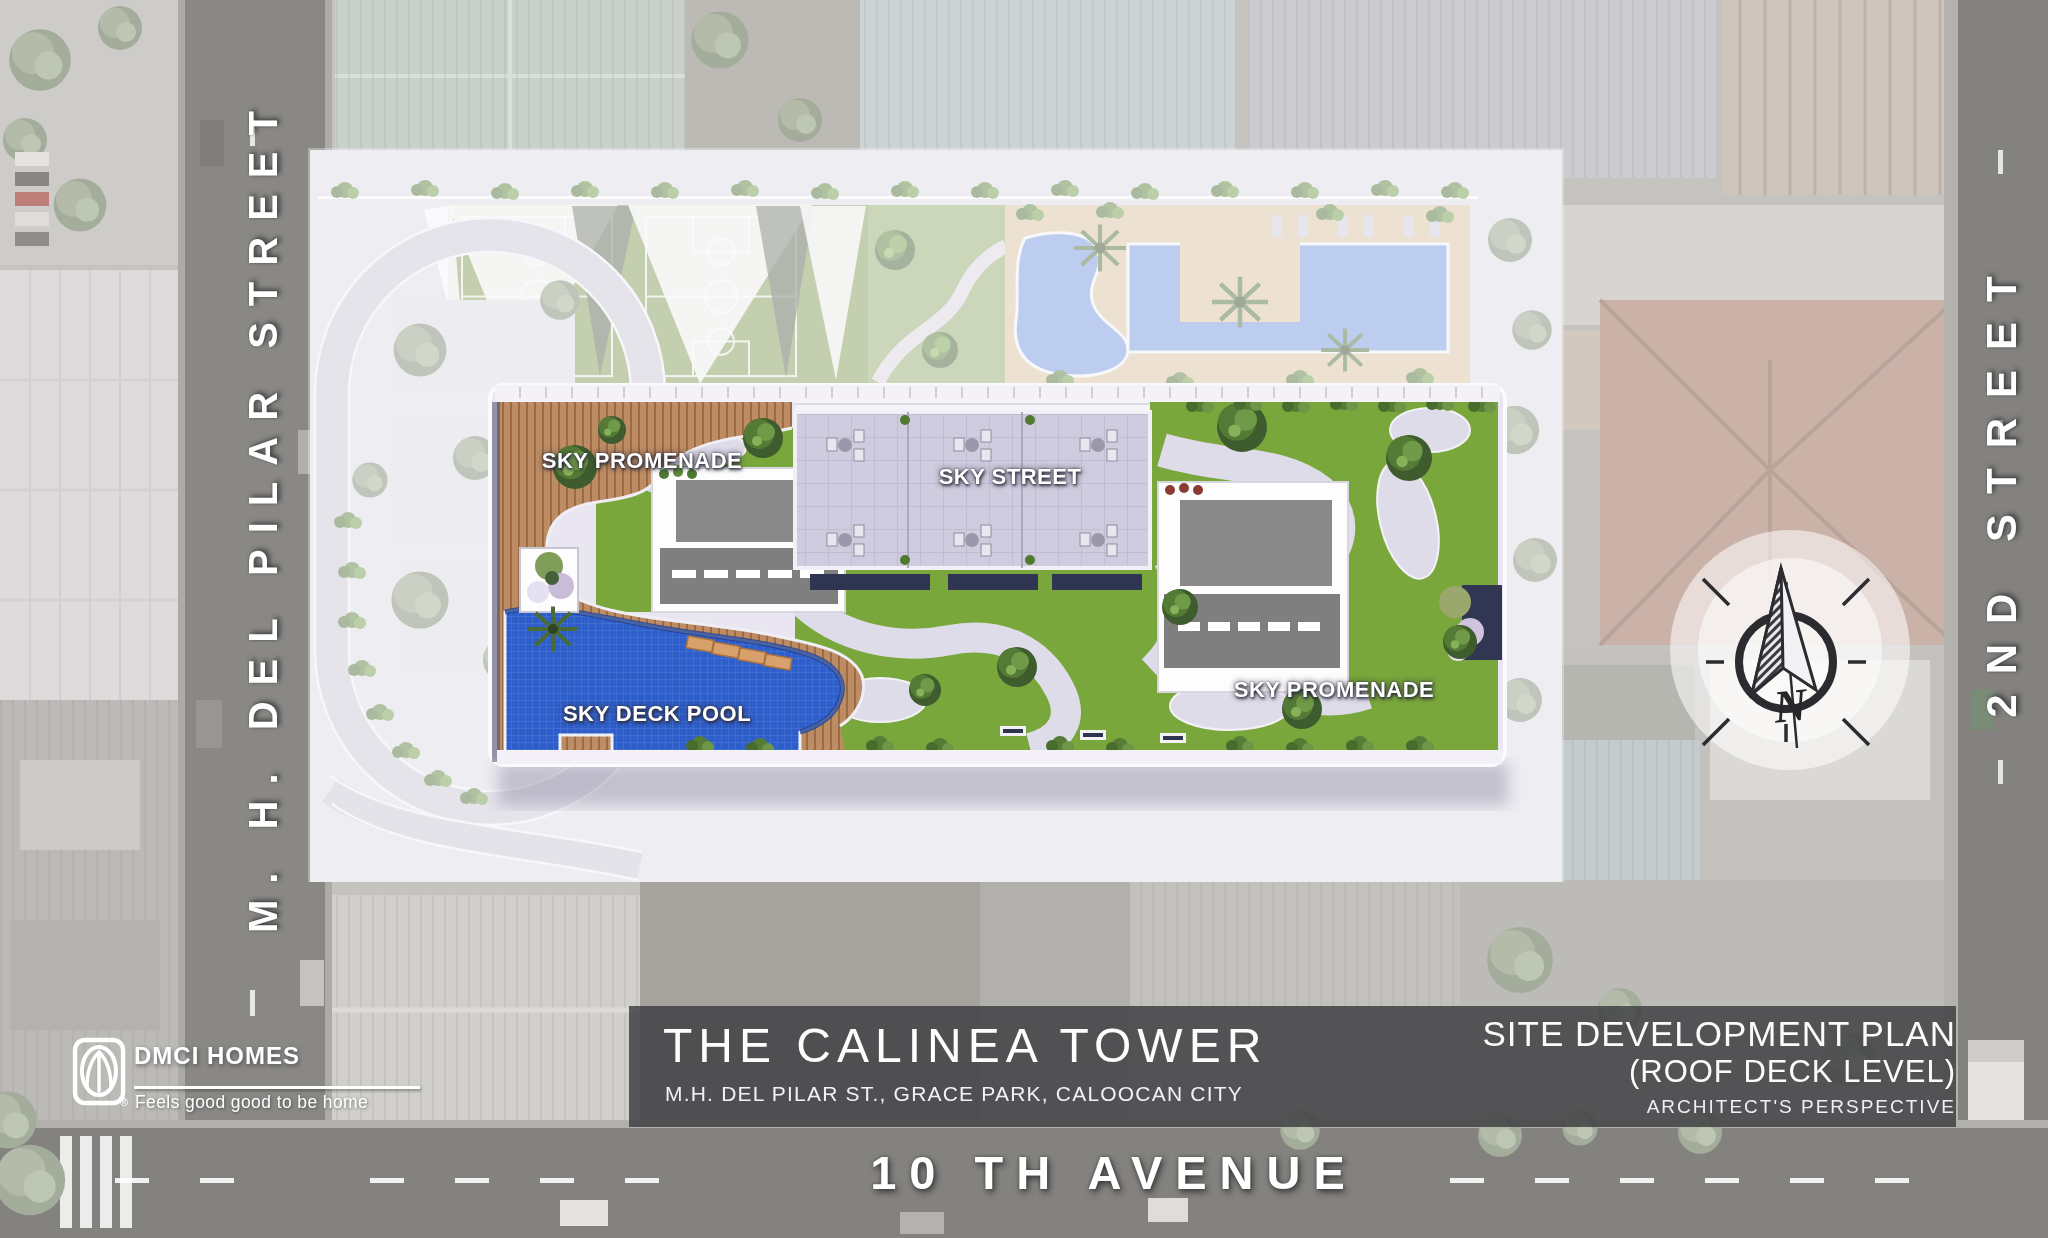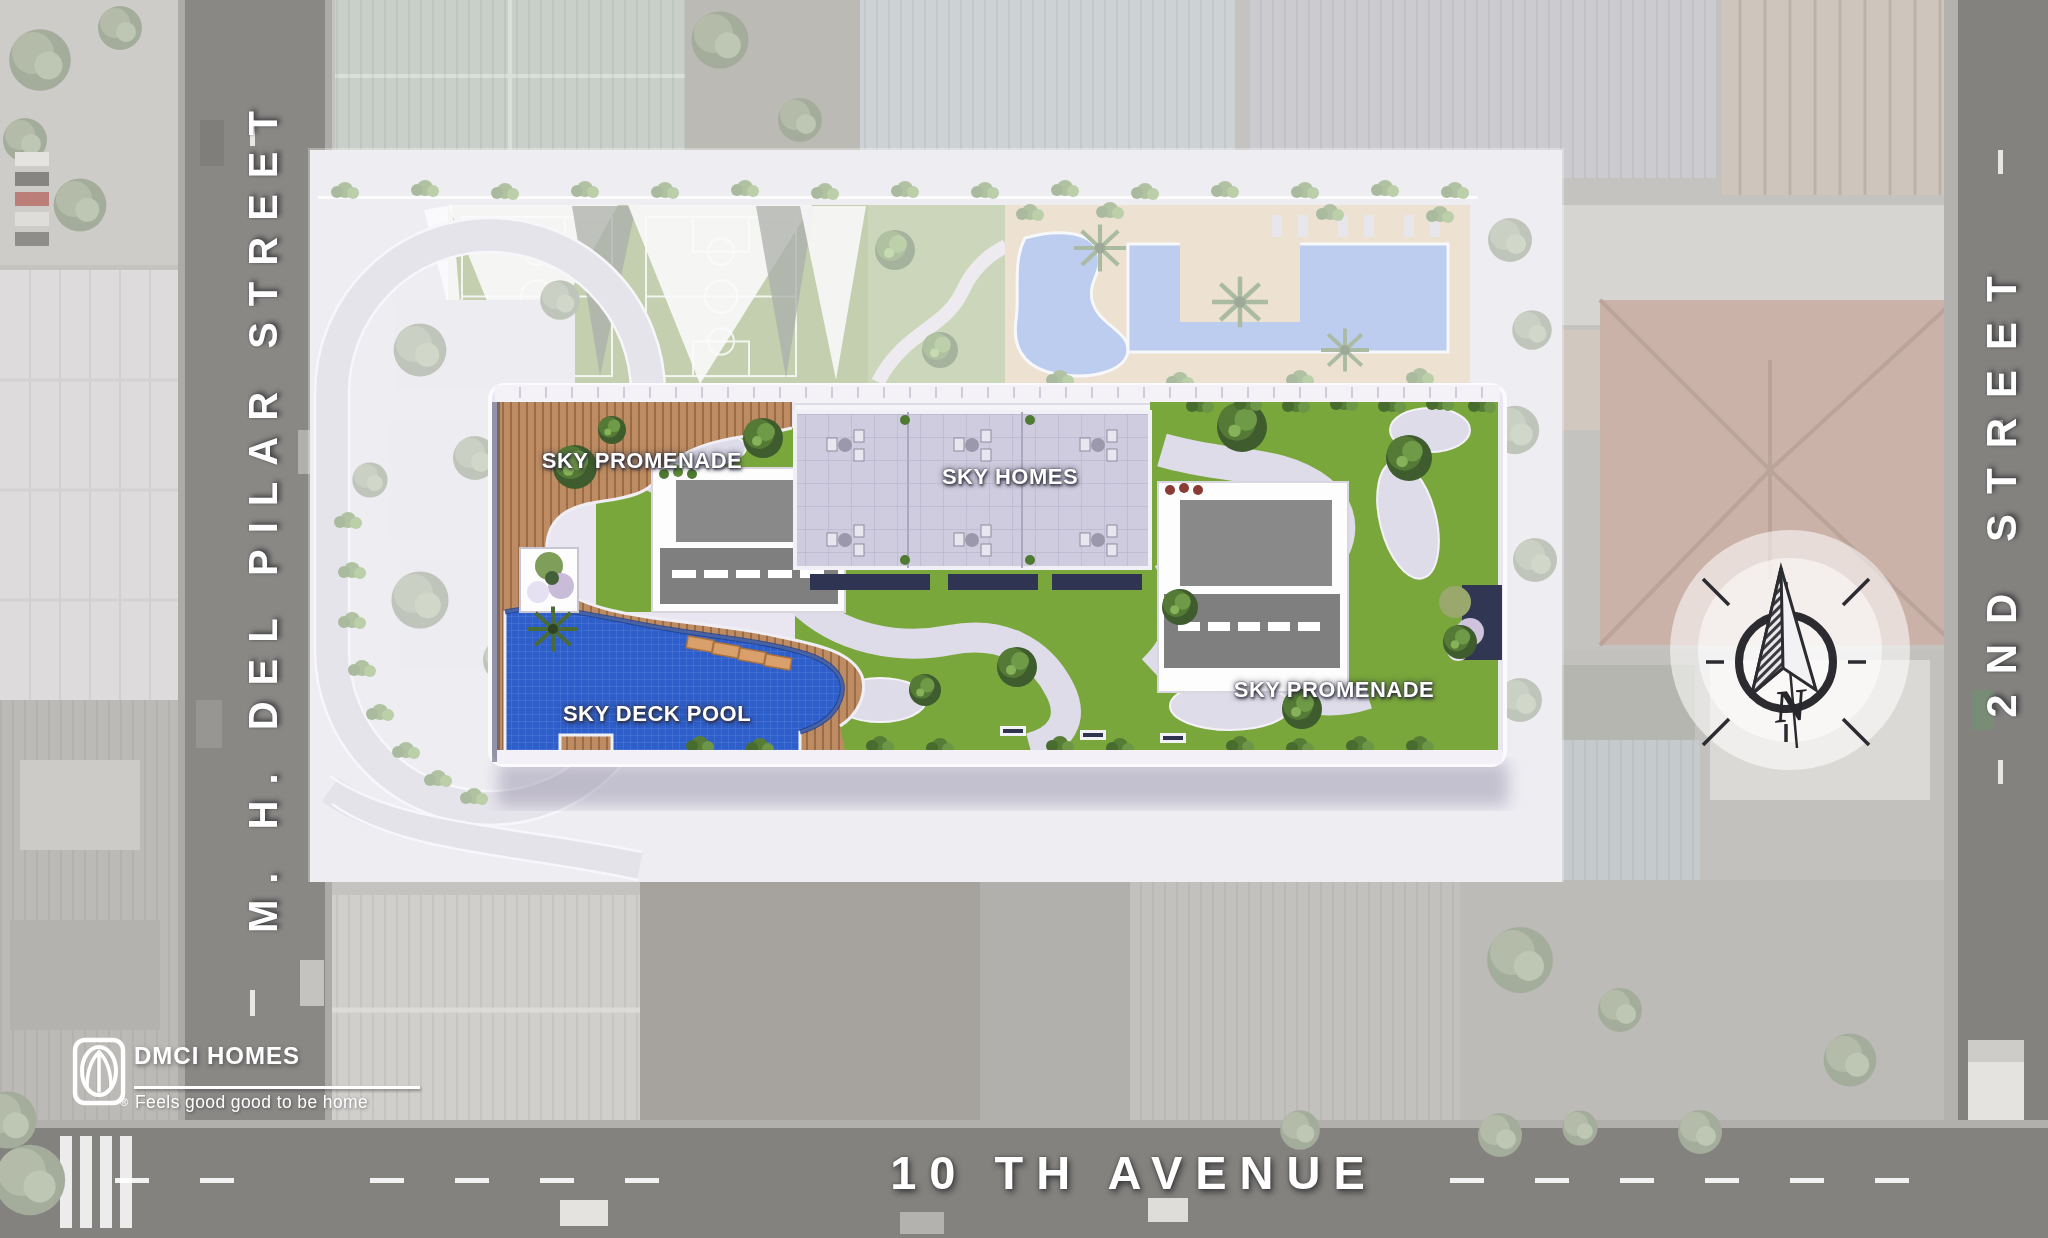--- a/index.html
+++ b/index.html
@@ -524,26 +524,33 @@
   <path d="M99 1052 L99 1091" stroke-width="3.5"></path>
   <path d="M87 1087 C87 1069 93 1058 99 1052" stroke-width="3.5"></path>
   <path d="M111 1087 C111 1069 105 1058 99 1052" stroke-width="3.5"></path>
 </g>
 </svg>
 
 <div class="ov street-label" style="left:263px;top:514px;">M. H. DEL PILAR STREET</div>
 
 <div class="ov street-label right" style="left:2002px;top:487px;">2ND STREET</div>
 
-<div class="ov avenue-label" style="left:1114px;top:1172px;margin-left:20px;">10 TH AVENUE</div>
+<div class="ov avenue-label" style="left:1114px;top:1172px;">10 TH AVENUE</div>
 
 <div class="ov deck-label" style="left:642px;top:461px;">SKY PROMENADE</div>
-<div class="ov deck-label" style="left:1010px;top:477px;">SKY HOMES</div>
+<div class="ov deck-label" style="left:1010px;top:477px;">SKY STREET</div>
 <div class="ov deck-label" style="left:657px;top:714px;">SKY DECK POOL</div>
 <div class="ov deck-label" style="left:1334px;top:690px;">SKY PROMENADE</div>
 
 <div class="ov brand-name">DMCI HOMES</div>
 <div class="brand-rule"></div>
 <div class="ov brand-tag">Feels good good to be home</div>
 <div class="ov brand-reg">®</div>
 
-
+<div class="title-bar">
+  <div class="tb-name ov" style="position:absolute;left:34px;">THE CALINEA TOWER</div>
+  <div class="tb-addr ov" style="position:absolute;left:36px;">M.H. DEL PILAR ST., GRACE PARK, CALOOCAN CITY</div>
+  <div class="tb-r1 ov">SITE DEVELOPMENT PLAN</div>
+  <div class="tb-r2 ov">(ROOF DECK LEVEL)</div>
+  <div class="tb-r3 ov">ARCHITECT'S PERSPECTIVE</div>
 </div>
 
+</div>
+
 </body></html>

